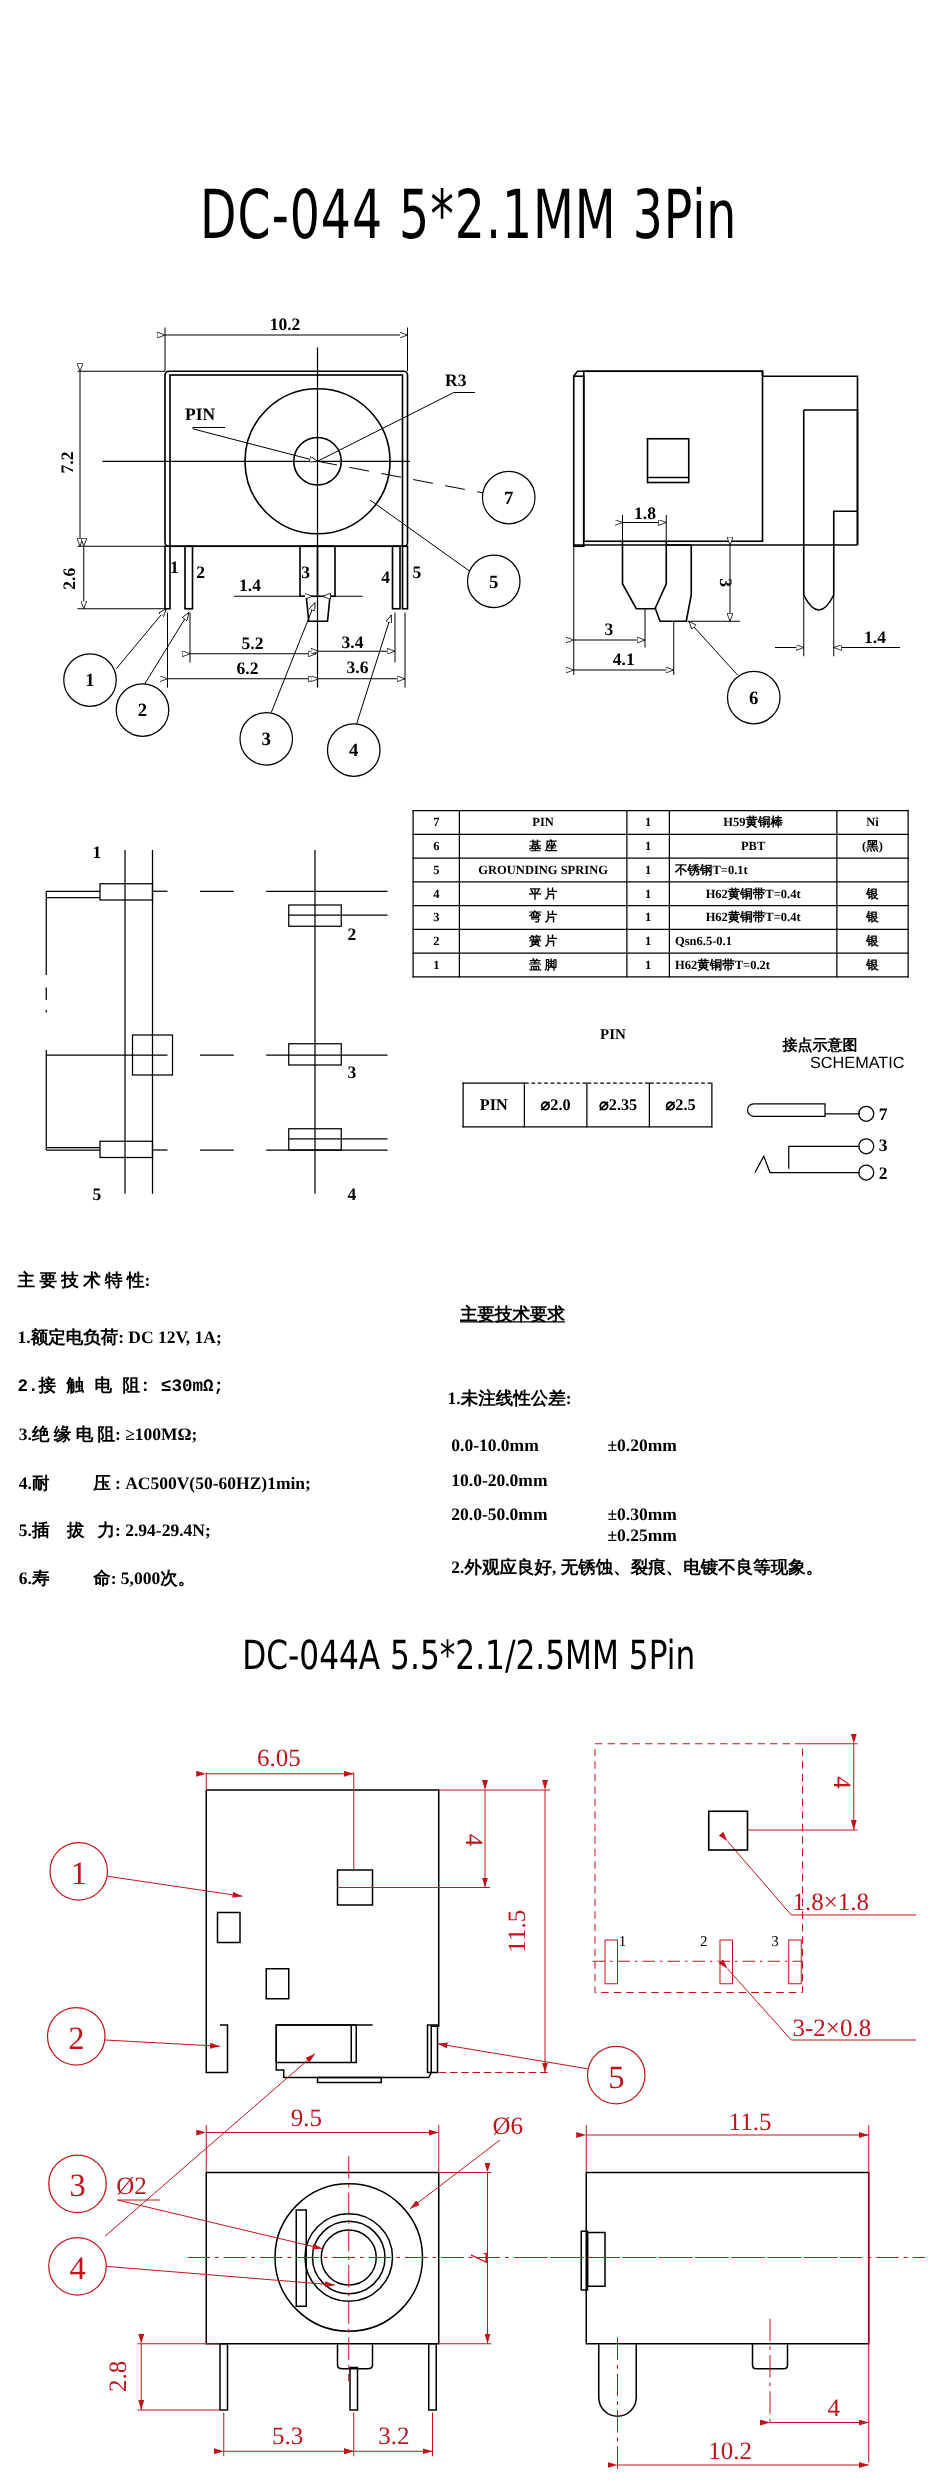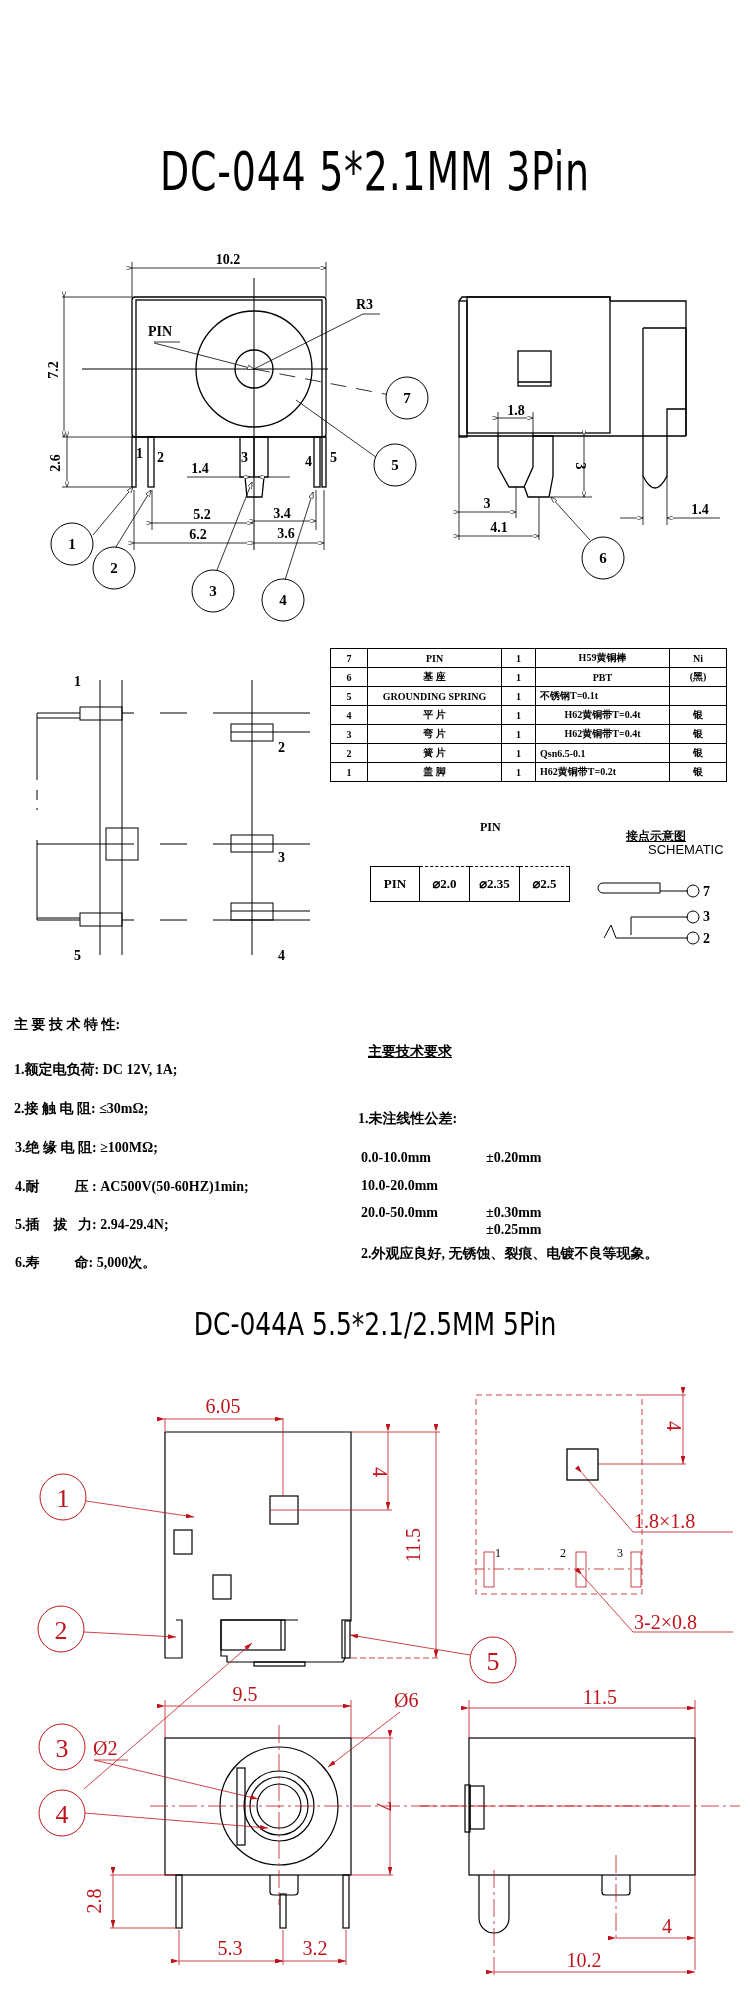--- a/index.html
+++ b/index.html
@@ -10,21 +10,21 @@
   svg { position:absolute; left:0; top:0; }
   .bom { position:absolute; left:330px; top:648px; border-collapse:collapse; font-family:"Liberation Serif", serif; font-weight:bold; font-size:10px; }
   .bom td { border:1px solid #000; height:18px; padding:0 4px; text-align:center; white-space:nowrap; }
   .bom td.c0 { width:28px; } .bom td.c1 { width:125px; } .bom td.c2 { width:25px; } .bom td.c3 { width:125px; } .bom td.c4 { width:48px; }
   .bom td.left { text-align:left; }
   .pinlbl { position:absolute; left:480px; top:820px; font-family:"Liberation Serif", serif; font-weight:bold; font-size:12px; }
   .pint { position:absolute; left:370px; top:866px; border-collapse:collapse; font-family:"Liberation Serif", serif; font-weight:bold; font-size:13px; }
   .pint td { border:1px solid #000; height:34px; padding:0 4px; text-align:center; white-space:nowrap; }
   .pint td.h { width:40px; }
   .pint td.d { width:41px; border-top-style:dashed; border-bottom-style:solid; }
-  .sch-cn { position:absolute; left:626px; top:828px; font-family:"Liberation Serif", serif; font-weight:bold; font-size:12px; text-decoration:underline; }
+  .sch-cn { position:absolute; left:626px; top:828px; font-family:"Liberation Serif", serif; font-weight:bold; font-size:12px; }
   .sch-en { position:absolute; left:618px; top:842px; font-family:"Liberation Sans", sans-serif; font-size:13px;margin-left:30px; }
   .spec { position:absolute; font-family:"Liberation Serif", serif; font-weight:bold; font-size:14px; white-space:pre; }
   .dim { font-family:"Liberation Serif", serif; font-weight:bold; font-size:14px; }
   .rdim { font-family:"Liberation Serif", serif; font-size:20px; fill:#c0141c; }
   .balloon-num { font-family:"Liberation Serif", serif; font-weight:bold; font-size:15px; }
   .rballoon-num { font-family:"Liberation Serif", serif; font-size:26px; fill:#c0141c; }
 </style>
 </head>
 <body>
 
@@ -275,21 +275,21 @@
     <td class="d">⌀2.35</td>
     <td class="d">⌀2.5</td>
   </tr>
 </tbody>
   </table>
 <div class="sch-cn">接点示意图</div>
 <div class="sch-en">SCHEMATIC</div>
 
 <div class="spec" style="left:14px;top:1016px;">主 要 技 术 特 性:</div>
 <div class="spec" style="left:14px;top:1061px;">1.额定电负荷: DC 12V, 1A;</div>
-<div class="spec" style="left:14px;top:1100px;">2.接 触 电 阻: ≤30mΩ;</div>
+<div class="spec" style="left:14px;top:1100px;font-family:Liberation Mono, monospace;">2.接 触 电 阻: ≤30mΩ;</div>
 <div class="spec" style="left:15px;top:1139px;">3.绝 缘 电 阻: ≥100MΩ;</div>
 <div class="spec" style="left:15px;top:1178px;">4.耐          压 : AC500V(50-60HZ)1min;</div>
 <div class="spec" style="left:15px;top:1216px;">5.插    拔   力: 2.94-29.4N;</div>
 <div class="spec" style="left:15px;top:1254px;">6.寿          命: 5,000次。</div>
 
 <div class="spec" style="left:368px;top:1043px;text-decoration:underline;">主要技术要求</div>
 <div class="spec" style="left:358px;top:1110px;">1.未注线性公差:</div>
 <div class="spec" style="left:361px;top:1150px;">0.0-10.0mm</div>
 <div class="spec" style="left:486px;top:1150px;">±0.20mm</div>
 <div class="spec" style="left:361px;top:1178px;">10.0-20.0mm</div>

